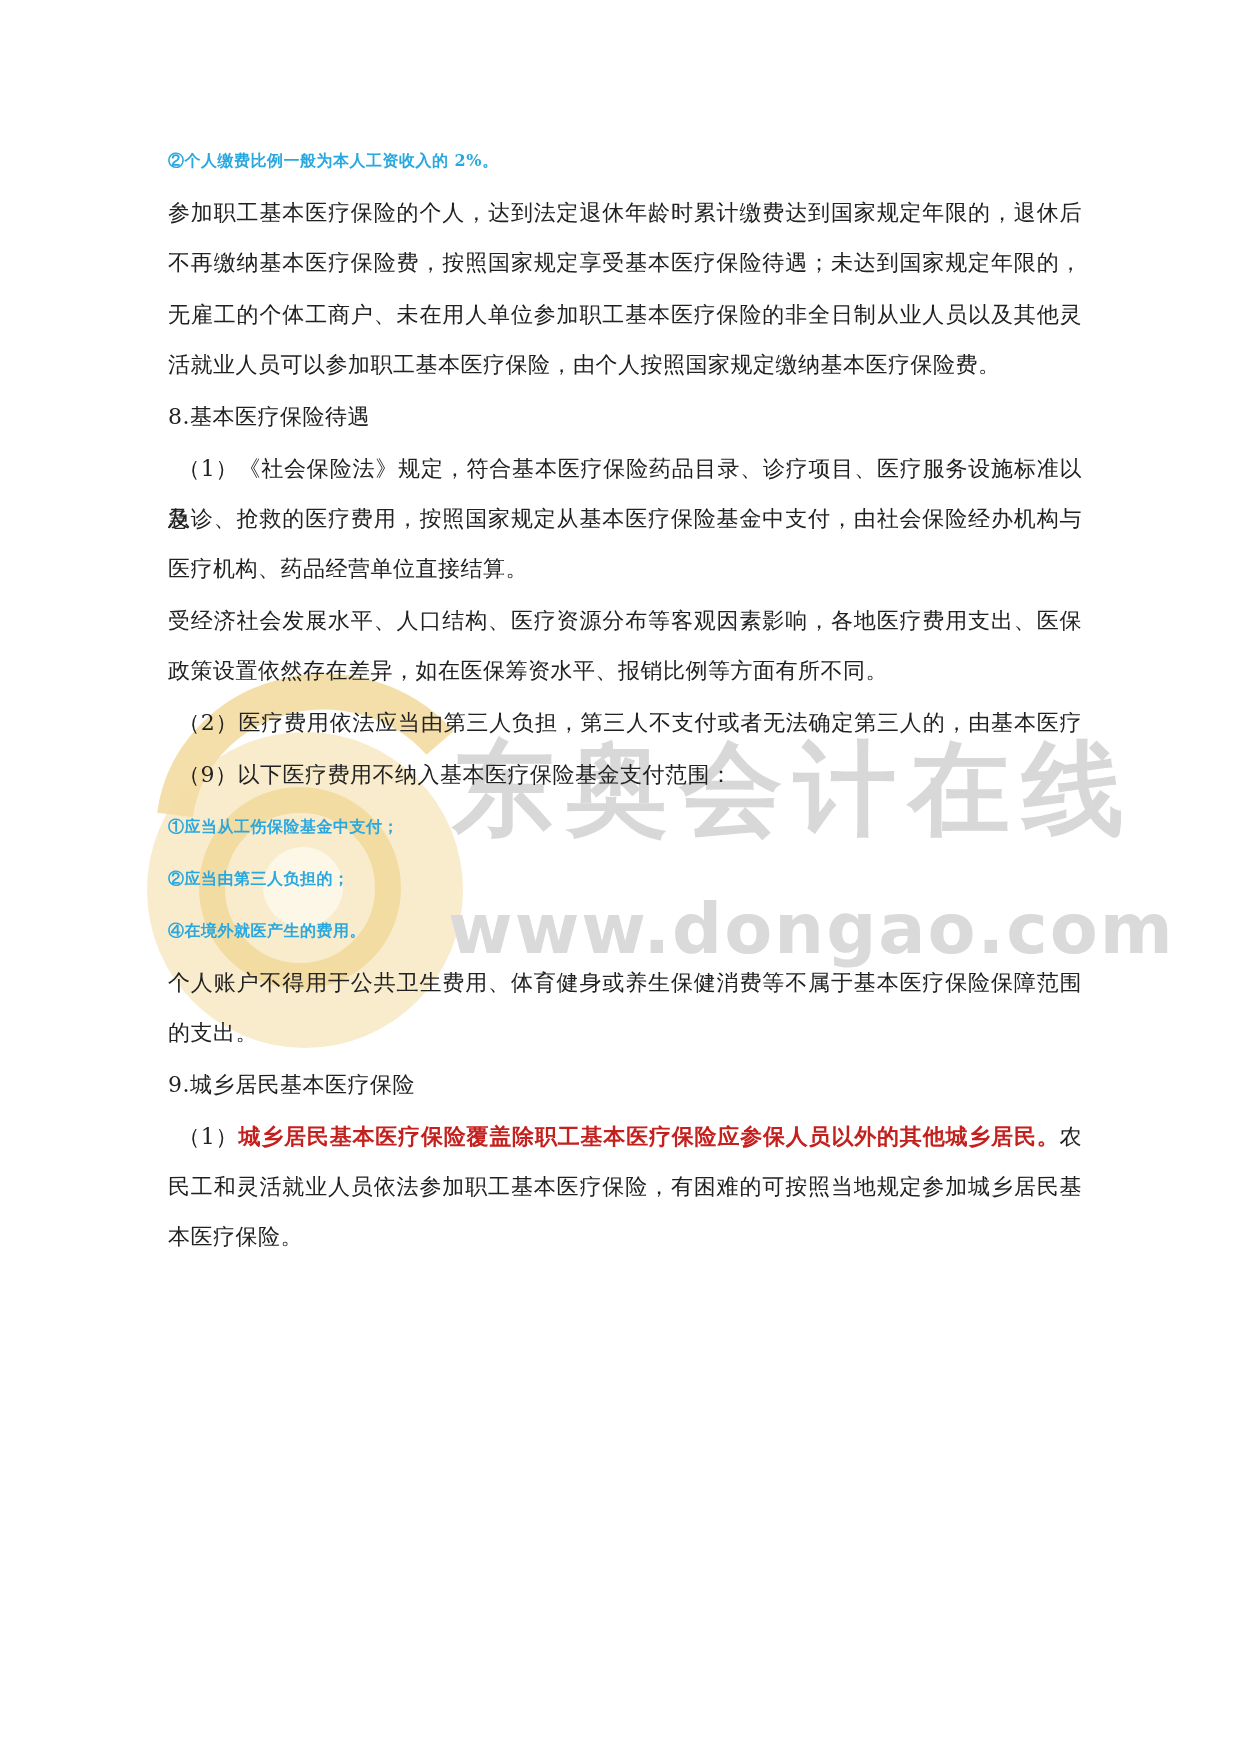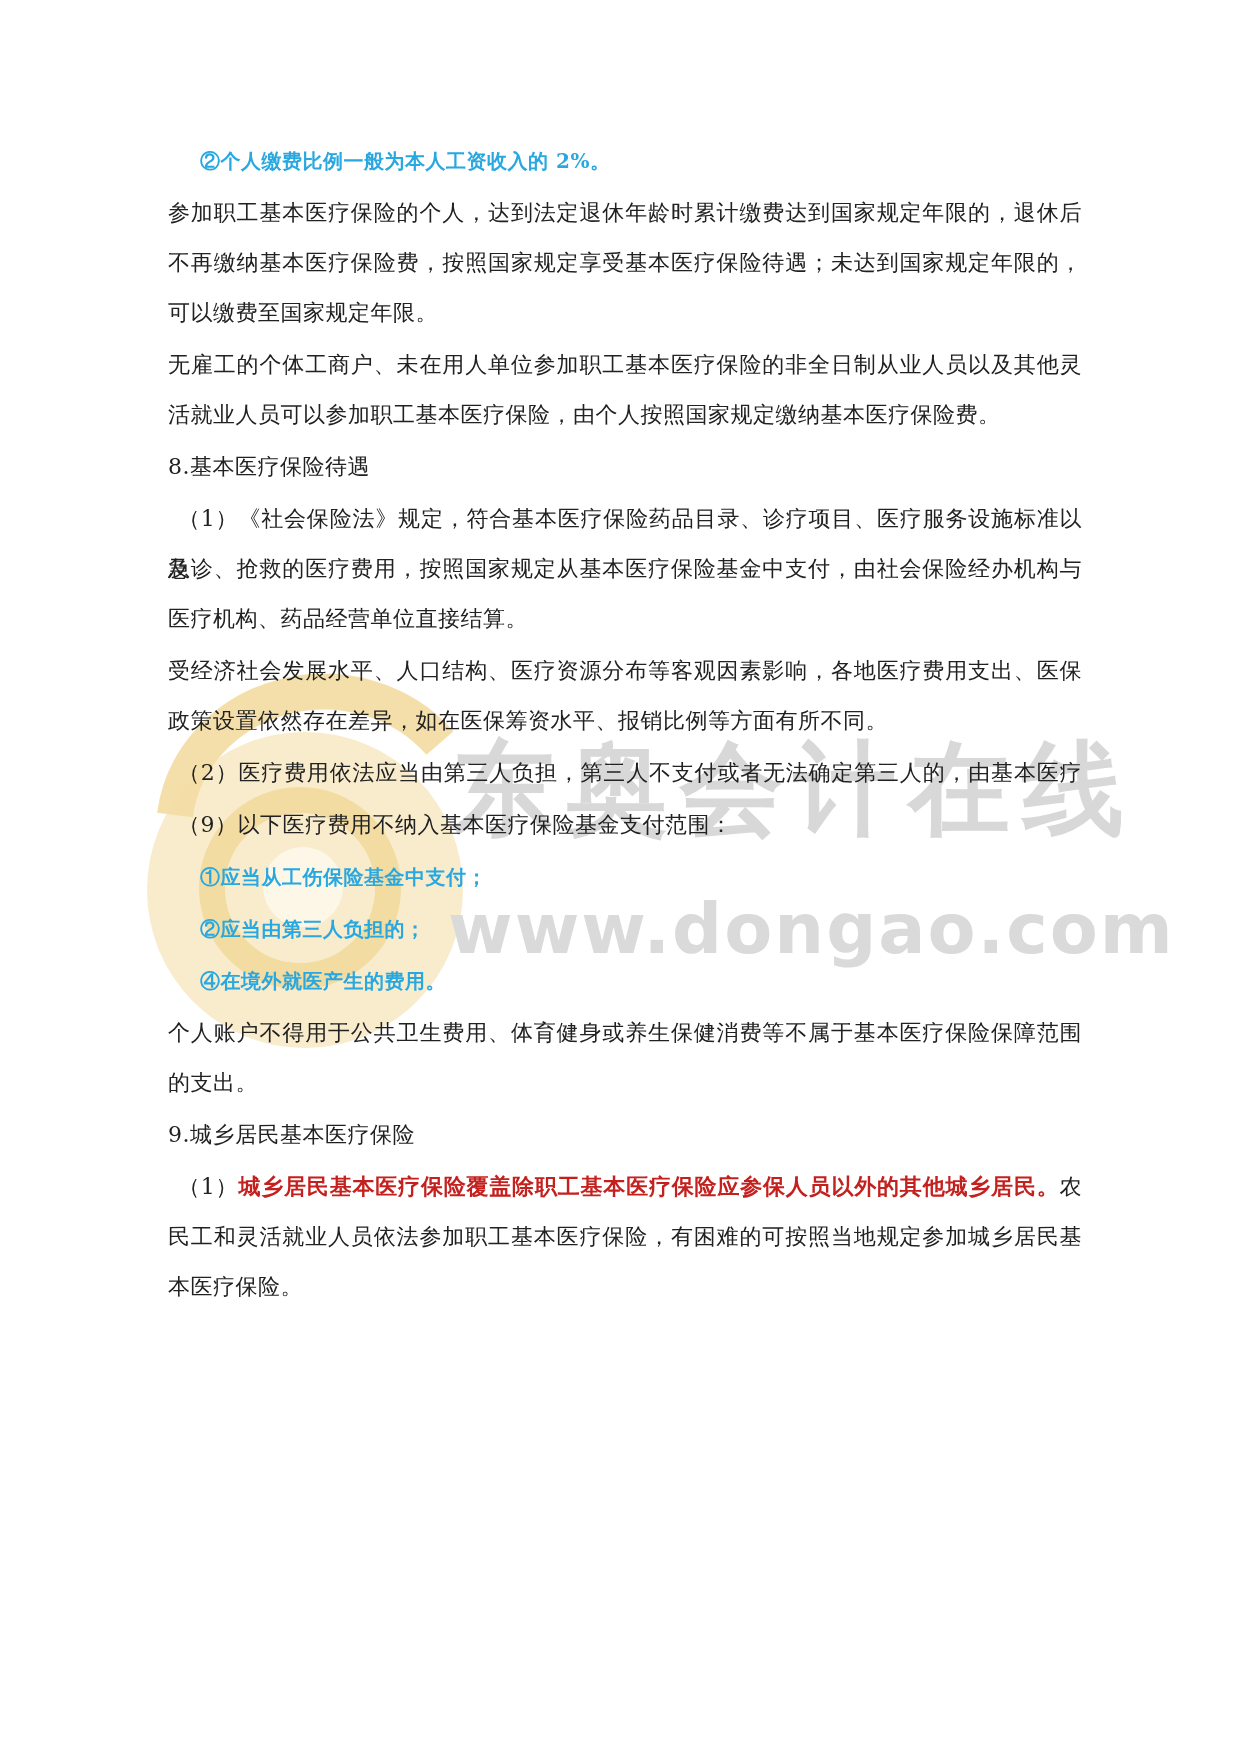--- a/index.html
+++ b/index.html
@@ -32,21 +32,21 @@
   .line{
     height:50px;line-height:50px;white-space:nowrap;
     letter-spacing:0.5px;
   }
   .line.j{
     white-space:normal;
     text-align:justify;text-align-last:justify;
     text-justify:inter-character;
   }
   .line.ind{text-indent:10px;}
-  .line.big{font-size:20px;margin-left:32px;}
+  .line.big{font-size:16px;}
   .seg-body{color:#212121;}
   .seg-blue{color:#29a8e0;font-weight:bold;}
   .seg-red{color:#c4201e;font-weight:bold;font-family:Liberation Serif, serif;}
 </style>
 </head>
 <body>
 
 <div class="wm-layer">
   <svg class="wm-logo" width="460" height="580" viewBox="0 0 460 580">
     <circle cx="190" cy="275" r="158" fill="#f9eccd"></circle>
@@ -58,21 +58,20 @@
   <div class="wm-url">www.dongao.com</div>
 </div>
 
 <main class="doc" id="doc">
     <div class="para">
       <div class="line big"><span class="seg-blue">②个人缴费比例一般为本人工资收入的 2%。</span></div>
     </div>
     <div class="para">
       <div class="line j"><span class="seg-body">参加职工基本医疗保险的个人，达到法定退休年龄时累计缴费达到国家规定年限的，退休后</span></div>
       <div class="line j"><span class="seg-body">不再缴纳基本医疗保险费，按照国家规定享受基本医疗保险待遇；未达到国家规定年限的，</span></div>
-      <div class="line"><span class="seg-body">可以缴费至国家规定年限。</span></div>
     </div>
     <div class="para">
       <div class="line j"><span class="seg-body">无雇工的个体工商户、未在用人单位参加职工基本医疗保险的非全日制从业人员以及其他灵</span></div>
       <div class="line"><span class="seg-body">活就业人员可以参加职工基本医疗保险，由个人按照国家规定缴纳基本医疗保险费。</span></div>
     </div>
     <div class="para">
       <div class="line"><span class="seg-body">8.基本医疗保险待遇</span></div>
     </div>
     <div class="para">
       <div class="line j ind"><span class="seg-body">（1）《社会保险法》规定，符合基本医疗保险药品目录、诊疗项目、医疗服务设施标准以及</span></div>

